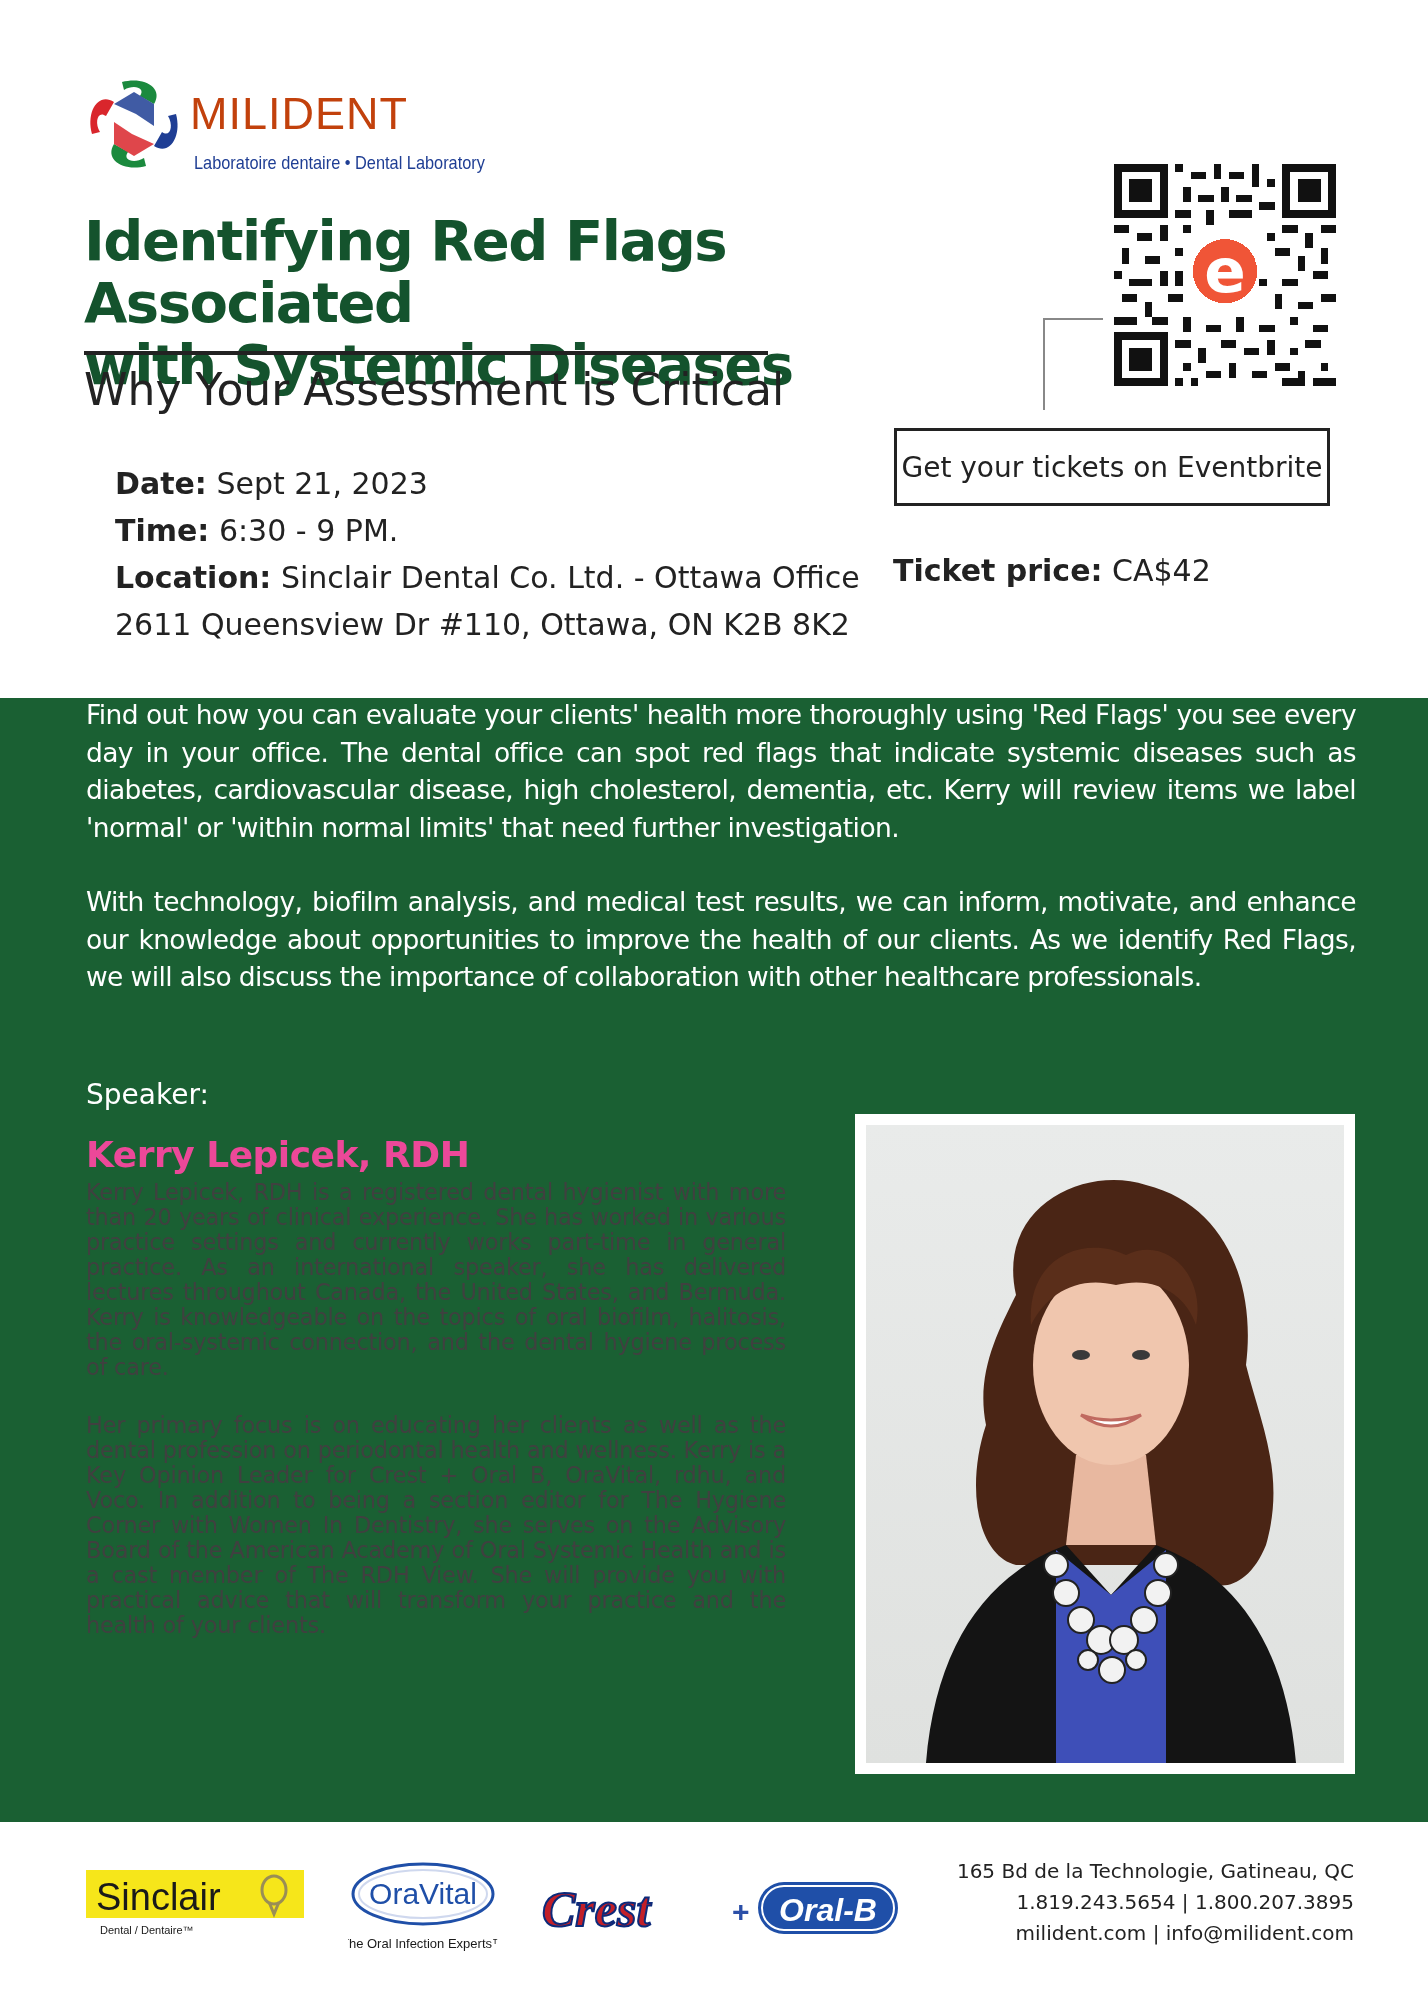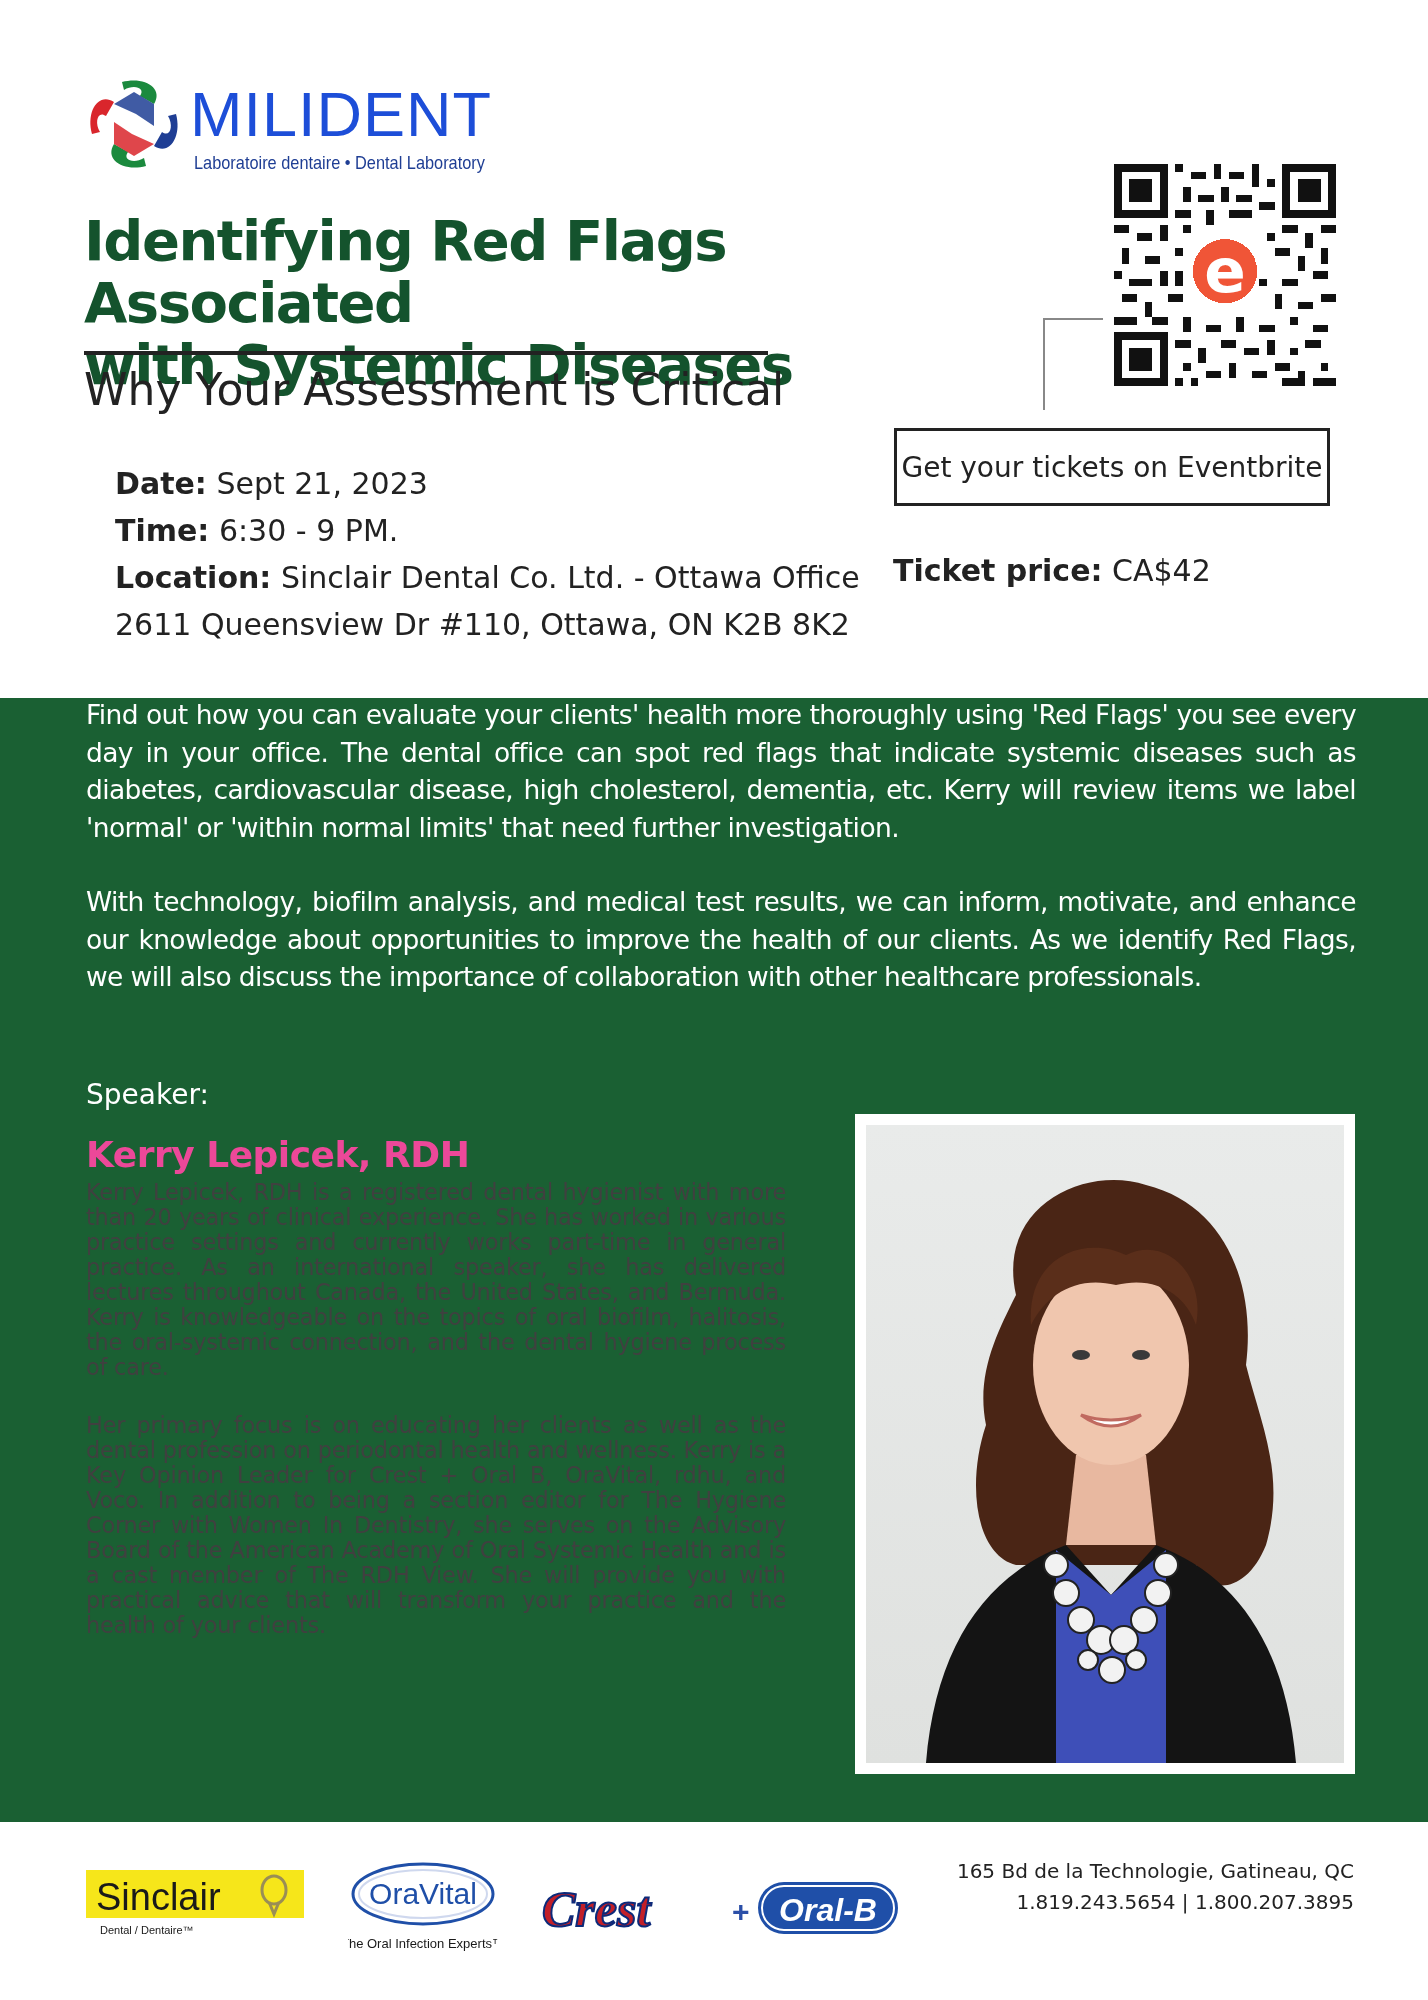--- a/index.html
+++ b/index.html
@@ -2,21 +2,21 @@
 <html><head>
 <meta charset="utf-8">
 <style>
   * { box-sizing: border-box; margin: 0; padding: 0; }
   html, body { width: 1428px; height: 2000px; background: #ffffff; overflow: hidden; }
   body { position: relative; font-family: "Liberation Sans", "DejaVu Sans", sans-serif; color: #222222; }
 
   
   .logo { position: absolute; left: 84px; top: 74px; width: 440px; height: 110px; }
   .logo-mark { position: absolute; left: 0; top: 0; width: 100px; height: 100px; }
-  .logo-name { position: absolute; left: 106px; top: 4px; font-size: 63px; font-weight: normal; letter-spacing: 1px; color: #1d4ed8; line-height: 72px; font-family: "Liberation Sans", sans-serif; }
+  .logo-name { position: absolute; left: 106px; top: 4px; font-size: 45px; font-weight: normal; letter-spacing: 1px; color: #c2410c; line-height: 72px; font-family: "Liberation Sans", sans-serif; }
   .logo-sub { position: absolute; left: 110px; top: 78px; font-size: 19px; color: #1f3e94; font-family: "Liberation Sans", sans-serif; transform: scaleX(0.86); transform-origin: left; white-space: nowrap; }
 
   .title { position: absolute; left: 84px; top: 210px; width: 940px; font-family: "DejaVu Sans", sans-serif; font-weight: bold; font-size: 56px; line-height: 62px; color: #14532d; letter-spacing: -1.5px; }
   .title-rule { position: absolute; left: 84px; top: 351px; width: 684px; height: 4px; background: #222222; }
   .subtitle { position: absolute; left: 84px; top: 364px; font-family: "DejaVu Sans", sans-serif; font-size: 44px; color: #222222; font-weight: normal; letter-spacing: 0px; }
 
   .info { position: absolute; left: 84px; top: 460px; font-family: "DejaVu Sans", sans-serif; font-size: 30px; line-height: 47px; color: #222222; margin-left: 31px; }
   .info b { font-weight: bold; }
   .info-right { position: absolute; left: 893px; top: 546px; font-family: "DejaVu Sans", sans-serif; font-size: 30px; line-height: 50px; color: #222222; text-align: center; }
 
@@ -243,13 +243,14 @@
     <text x="192" y="48" font-size="30" font-weight="bold" fill="#2b4fa8" font-family="Liberation Sans, sans-serif">+</text>
     <rect x="218" y="8" width="140" height="52" rx="26" fill="#1f4fa8"></rect>
     <rect x="222" y="12" width="132" height="44" rx="22" fill="none" stroke="#ffffff" stroke-width="2"></rect>
     <text x="288" y="47" text-anchor="middle" font-size="32" font-style="italic" font-weight="bold" fill="#ffffff" font-family="Liberation Sans, sans-serif">Oral-B</text>
   </svg>
 </div>
 
 <div class="contact">
   <div>165 Bd de la Technologie, Gatineau, QC</div>
   <div>1.819.243.5654 | 1.800.207.3895</div>
+  <div>milident.com | info@milident.com</div>
 </div>
 
 </body></html>

